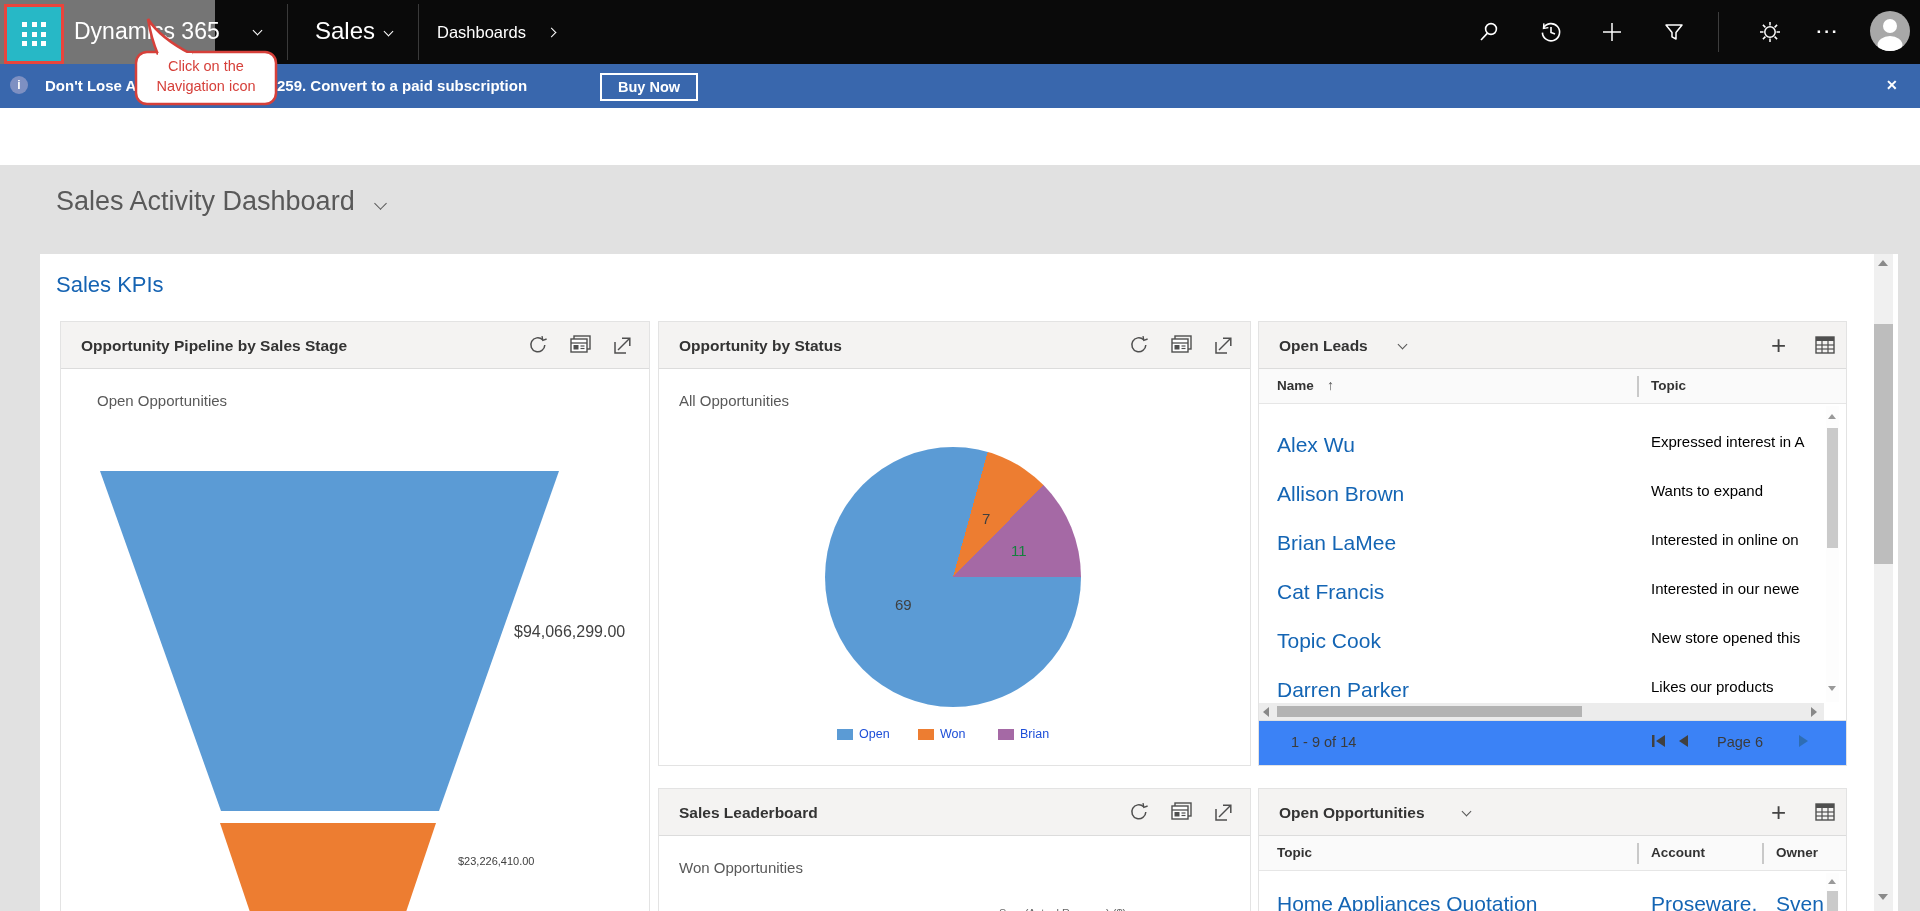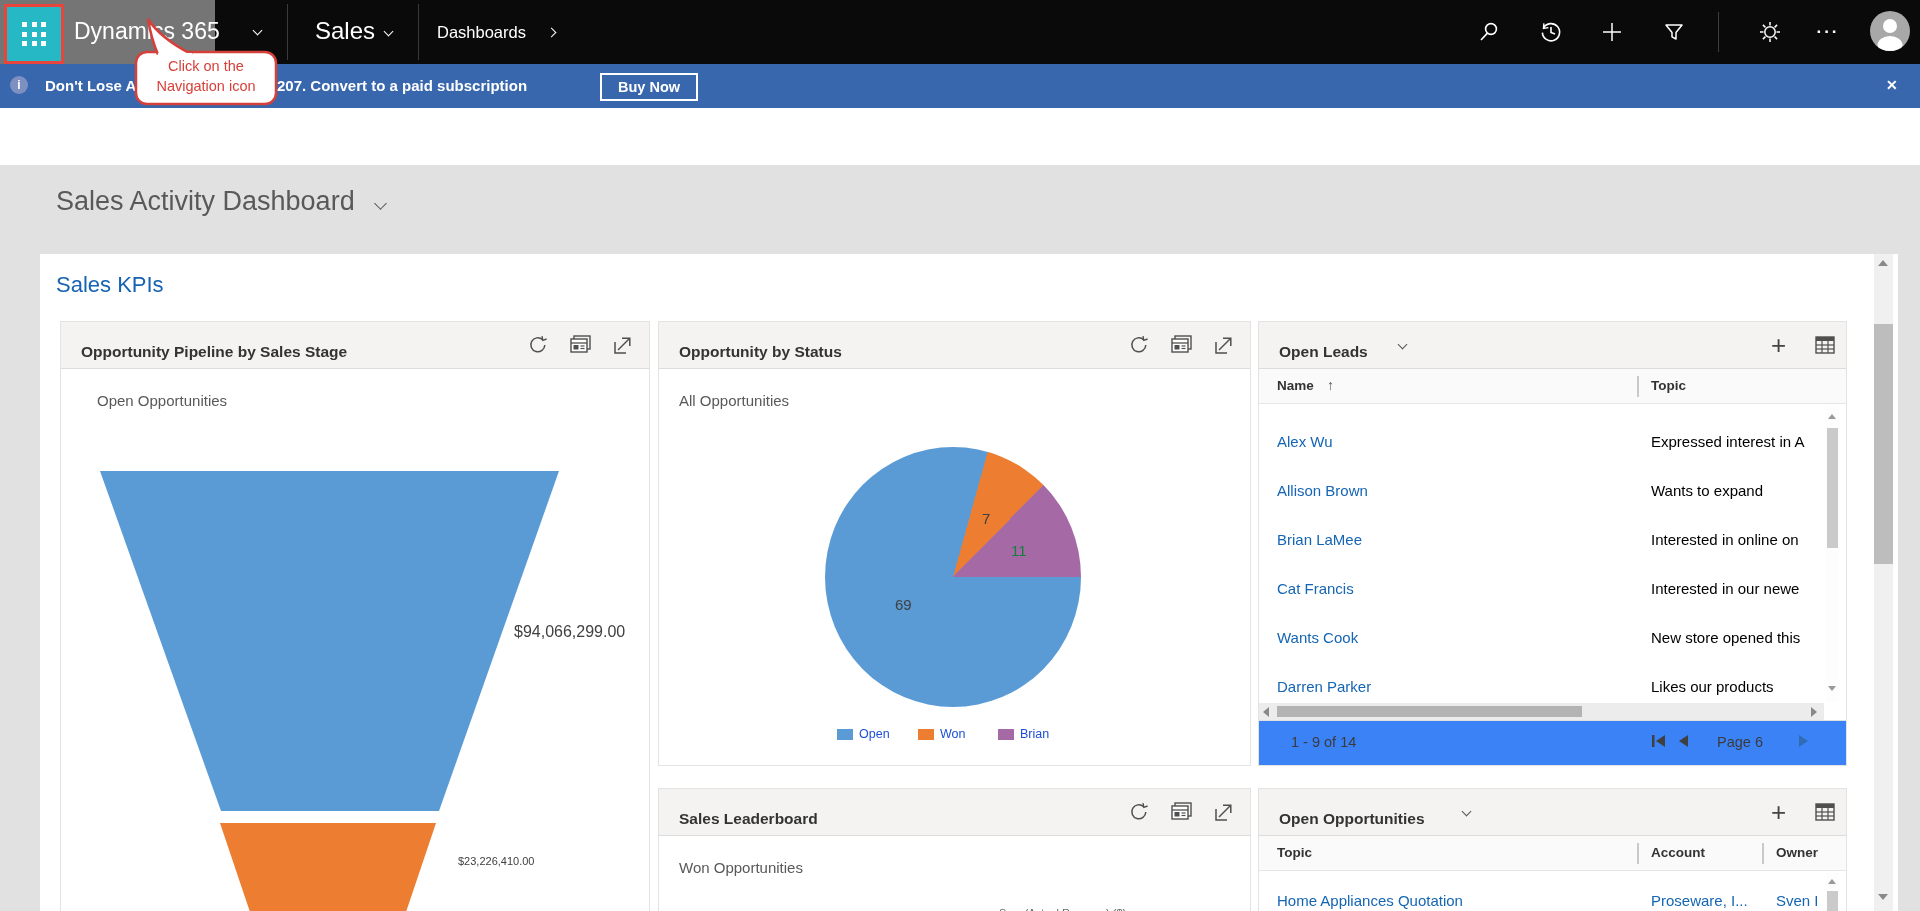--- a/index.html
+++ b/index.html
@@ -14,27 +14,27 @@
   .chev-right { transform:rotate(-45deg); }
   
   .tri-up { width:0;height:0;border-left:5px solid transparent;border-right:5px solid transparent;border-bottom:6px solid #777; }
   .tri-down { width:0;height:0;border-left:5px solid transparent;border-right:5px solid transparent;border-top:6px solid #777; }
   .tri-left { width:0;height:0;border-top:5px solid transparent;border-bottom:5px solid transparent;border-right:6px solid #777; }
   .tri-right { width:0;height:0;border-top:5px solid transparent;border-bottom:5px solid transparent;border-left:6px solid #777; }
   
   .panel { position:absolute; background:#fff; border:1px solid #e3e3e3; }
   .panel-hdr { position:absolute; left:0; top:0; right:0; height:47px; background:#f4f3f2;
     border-bottom:1px solid #dcdcdc; }
-  .panel-title { position:absolute; left:20px; top:15px; font-size:15.5px; font-weight:bold; color:#333;margin-top:6px; }
+  .panel-title { position:absolute; left:20px; top:15px; font-size:15.5px; font-weight:bold; color:#333; }
   .chart-icons { position:absolute; top:13px; display:flex; gap:22px; }
   .subtitle { position:absolute; font-size:15px; color:#595959; }
   .colhdr { position:absolute; left:0; right:0; height:35px; background:#fafafa; border-bottom:1px solid #e6e6e6; }
   .colhdr-label { position:absolute; top:9px; font-size:13.5px; font-weight:bold; color:#333; }
   .col-div { position:absolute; top:7px; width:2px; height:21px; background:#c9c9c9; }
-  .row-link { position:absolute; font-size:15px; color:#1465b4; }
+  .row-link { position:absolute; font-size:21px; color:#1465b4; }
   .row-text { position:absolute; font-size:15px; color:#000000; }
   .nav-sep { position:absolute; top:4px; width:1px; height:56px; background:#3a3a3a; }
   .nav-icon { position:absolute; top:0; height:64px; display:flex; align-items:center; justify-content:center; width:40px; }
   .legend-sq { position:absolute; width:16px; height:11px; top:728px; }
   .legend-label { position:absolute; top:726px; font-size:12.5px; color:#1d4ed8; }
   .scroll-track { position:absolute; background:#f0f0f0; }
   .scroll-thumb { position:absolute; background:#bdbdbd; }
   svg { display:block; }
 </style>
 </head>
@@ -117,21 +117,21 @@
         <circle cx="20" cy="15" r="7" fill="#fff"></circle>
         <ellipse cx="20" cy="34" rx="12.5" ry="9" fill="#fff"></ellipse>
       </svg>
   </div>
 </div>
 
 <div class="abs" style="left:0;top:64px;width:1920px;height:44px;background:#3967ad;">
   <div class="abs" style="left:10px;top:76px;width:18px;height:18px;border-radius:50%;background:#7e90c2;color:#fff;
               font-size:12px;font-weight:bold;text-align:center;line-height:18px;top:12px;left:10px;position:absolute;">i</div>
   <div class="abs" style="left:45px;top:13px;font-size:15px;font-weight:bold;color:#fff;">Don't Lose A</div>
-  <div class="abs" style="left:277px;top:13px;font-size:15px;font-weight:bold;color:#fff;">207. Convert to a paid subscription</div>
+  <div class="abs" style="left:277px;top:13px;font-size:15px;font-weight:bold;color:#fff;">259. Convert to a paid subscription</div>
   <div class="abs" style="left:600px;top:9px;width:98px;height:28px;border:2px solid #fff;color:#fff;font-size:14.5px;
               font-weight:bold;text-align:center;line-height:24px;">Buy Now</div>
   <div class="abs" style="left:1886px;top:13px;font-size:14px;font-weight:bold;color:#fff;">✕</div>
 </div>
 
 <div class="abs" style="left:0;top:108px;width:1920px;height:57px;background:#fff;">
   <div class="abs" style="left:31px;top:124px;display:flex;align-items:center;gap:6px;">
     <span>
       <svg width="17" height="17" viewBox="0 0 17 17">
           <path d="M1.5 1.5 H12 L15.5 5 V15.5 H1.5 Z" fill="none" stroke="#555" stroke-width="1.4"></path>
@@ -355,21 +355,21 @@
     </div>
     <div>
       <span class="row-link" style="left:18px;top:209px;">Brian LaMee</span>
       <span class="row-text nowrap" style="left:392px;top:209px;width:170px;">Interested in online on</span>
     </div>
     <div>
       <span class="row-link" style="left:18px;top:258px;">Cat Francis</span>
       <span class="row-text nowrap" style="left:392px;top:258px;width:170px;">Interested in our newe</span>
     </div>
     <div>
-      <span class="row-link" style="left:18px;top:307px;">Wants Cook</span>
+      <span class="row-link" style="left:18px;top:307px;">Topic Cook</span>
       <span class="row-text nowrap" style="left:392px;top:307px;width:170px;">New store opened this</span>
     </div>
     <div>
       <span class="row-link" style="left:18px;top:356px;">Darren Parker</span>
       <span class="row-text nowrap" style="left:392px;top:356px;width:170px;">Likes our products</span>
     </div>
   </div>
 
   <div class="scroll-track" style="left:567px;top:84px;width:13px;height:296px;background:#fdfdfd;">
     <span class="tri-up abs" style="left:2px;top:8px;border-bottom-color:#999;border-left-width:4px;border-right-width:4px;border-bottom-width:5px;"></span>

